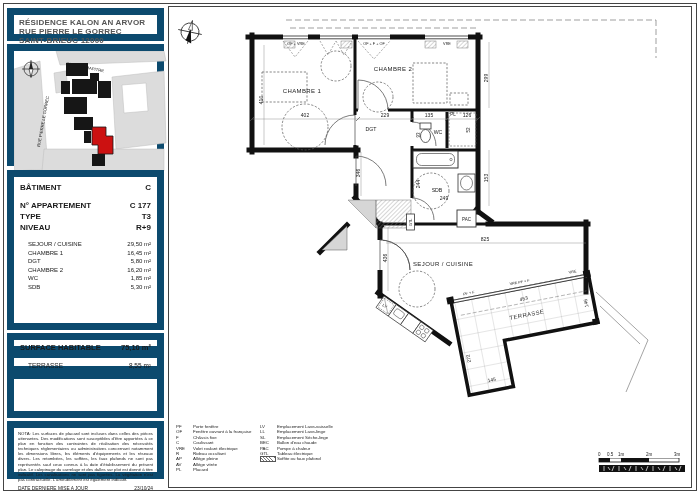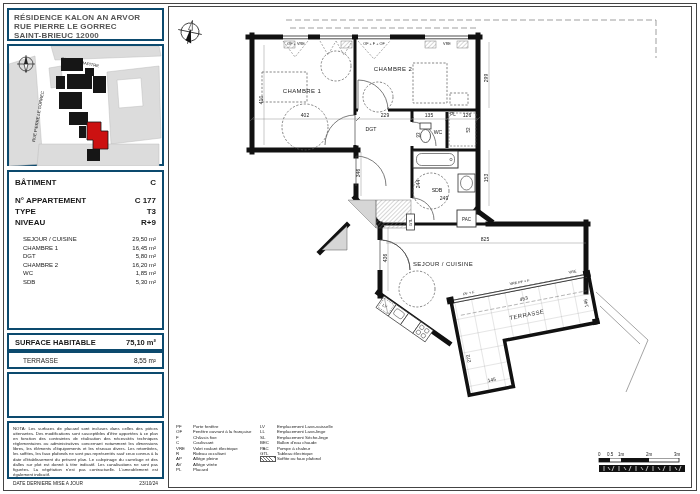--- a/index.html
+++ b/index.html
@@ -1,18 +1,18 @@
 <!DOCTYPE html>
 <html><head>
 <meta charset="utf-8">
 <style>
   html,body{margin:0;padding:0;background:#888;}
   .page{position:relative;width:700px;height:494px;background:#fff;font-family:"Liberation Sans","DejaVu Sans",sans-serif;color:#1a1a1a;overflow:hidden;}
   .page-border{position:absolute;left:3px;top:3px;width:692px;height:486px;border:1px solid #444;}
-  .box{position:absolute;border:2px solid #0c4a6e;background:#fff;box-sizing:border-box;}
+  .box{position:absolute;border:7px solid #0c4a6e;background:#fff;box-sizing:border-box;}
   
   .box-header{left:7px;top:8px;width:157px;height:33px;padding:3px 5px;}
   .box-header div{font-size:8px;line-height:9px;color:#555;font-weight:bold;letter-spacing:.2px;}
   .box-map{left:7px;top:44px;width:157px;height:122px;}
   .box-info{left:7px;top:170px;width:157px;height:160px;padding:5px 6px;}
   .row{display:flex;justify-content:space-between;}
   .row.b{font-size:8px;font-weight:bold;line-height:11px;gap:28px;}
   .row.s{font-size:6px;line-height:8.5px;padding-left:8px;}
   .gap{height:7px;}
   .box-surface{left:7px;top:333px;width:157px;height:18px;padding:3px 6px;}

